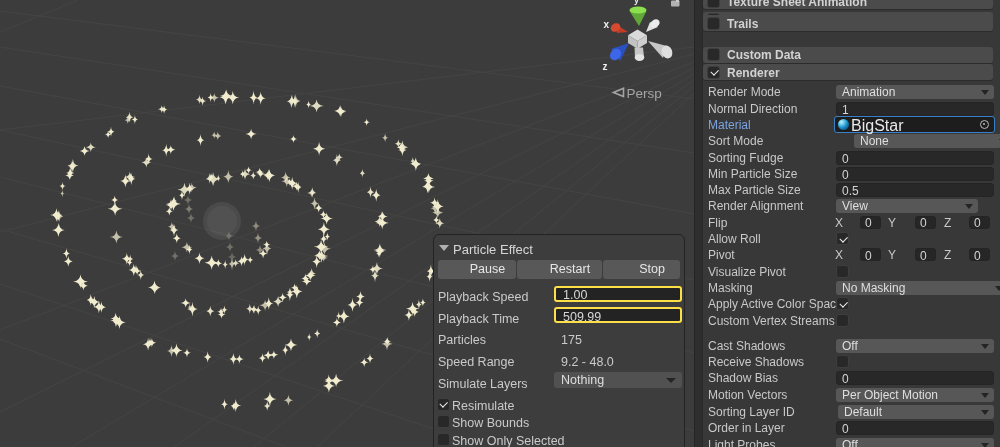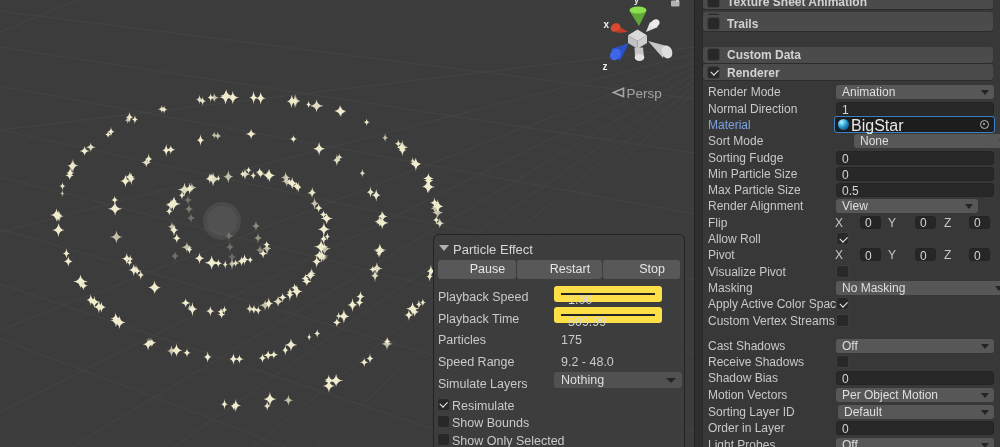--- a/index.html
+++ b/index.html
@@ -37,22 +37,22 @@
 #ppanel { position:absolute; left:433px; top:234px; width:252px; height:220px; background:#3d3d3d;
   border:1px solid #232323; border-radius:6px 6px 0 0; }
 #ptitle { position:absolute; left:19px; top:7px; font-size:13px; color:#d6d6d6; }
 #ptri { position:absolute; left:5px; top:10px; width:0; height:0; border-left:5px solid transparent;
   border-right:5px solid transparent; border-top:6px solid #b0b0b0; }
 .pbtn { position:absolute; top:25px; height:19px; background:#585858; border-radius:3px;
   font-size:12.5px; color:#e6e6e6; text-align:center; line-height:18px;padding-left:22px; }
 .prow { position:absolute; left:0; width:252px; height:17px; }
 .plab { position:absolute; left:4px; top:1px; font-size:12.5px; color:#cacaca; white-space:nowrap; }
 .pval { position:absolute; left:127px; top:1px; font-size:12.5px; color:#cacaca; }
-.pfld { position:absolute; left:120px; top:-3.5px; width:108px; height:16px; background:#232323;
-  border:7px solid #fde047; border-radius:3px; }
+.pfld { position:absolute; left:120px; top:-3.5px; width:128px; height:16px; background:#232323;
+  border:2px solid #fde047; border-radius:3px; }
 .pfld span { position:absolute; left:7px; top:0.5px; font-size:12.5px; color:#d6d6d6; }
 .pdd { position:absolute; left:120px; top:-3.5px; width:128px; height:16px; background:#515151; border-radius:3px; }
 .pdd span { position:absolute; left:7px; top:0.5px; font-size:12.5px; color:#dfdfdf; }
 .pdd i { position:absolute; right:6px; top:6px; width:0; height:0; border-left:5px solid transparent;
   border-right:5px solid transparent; border-top:5px solid #242424; }
 .pcb { left:2.5px; top:0px; }
 </style></head>
 <body>
 <div id="scene">
 <svg width="694" height="447" viewBox="0 0 694 447">

